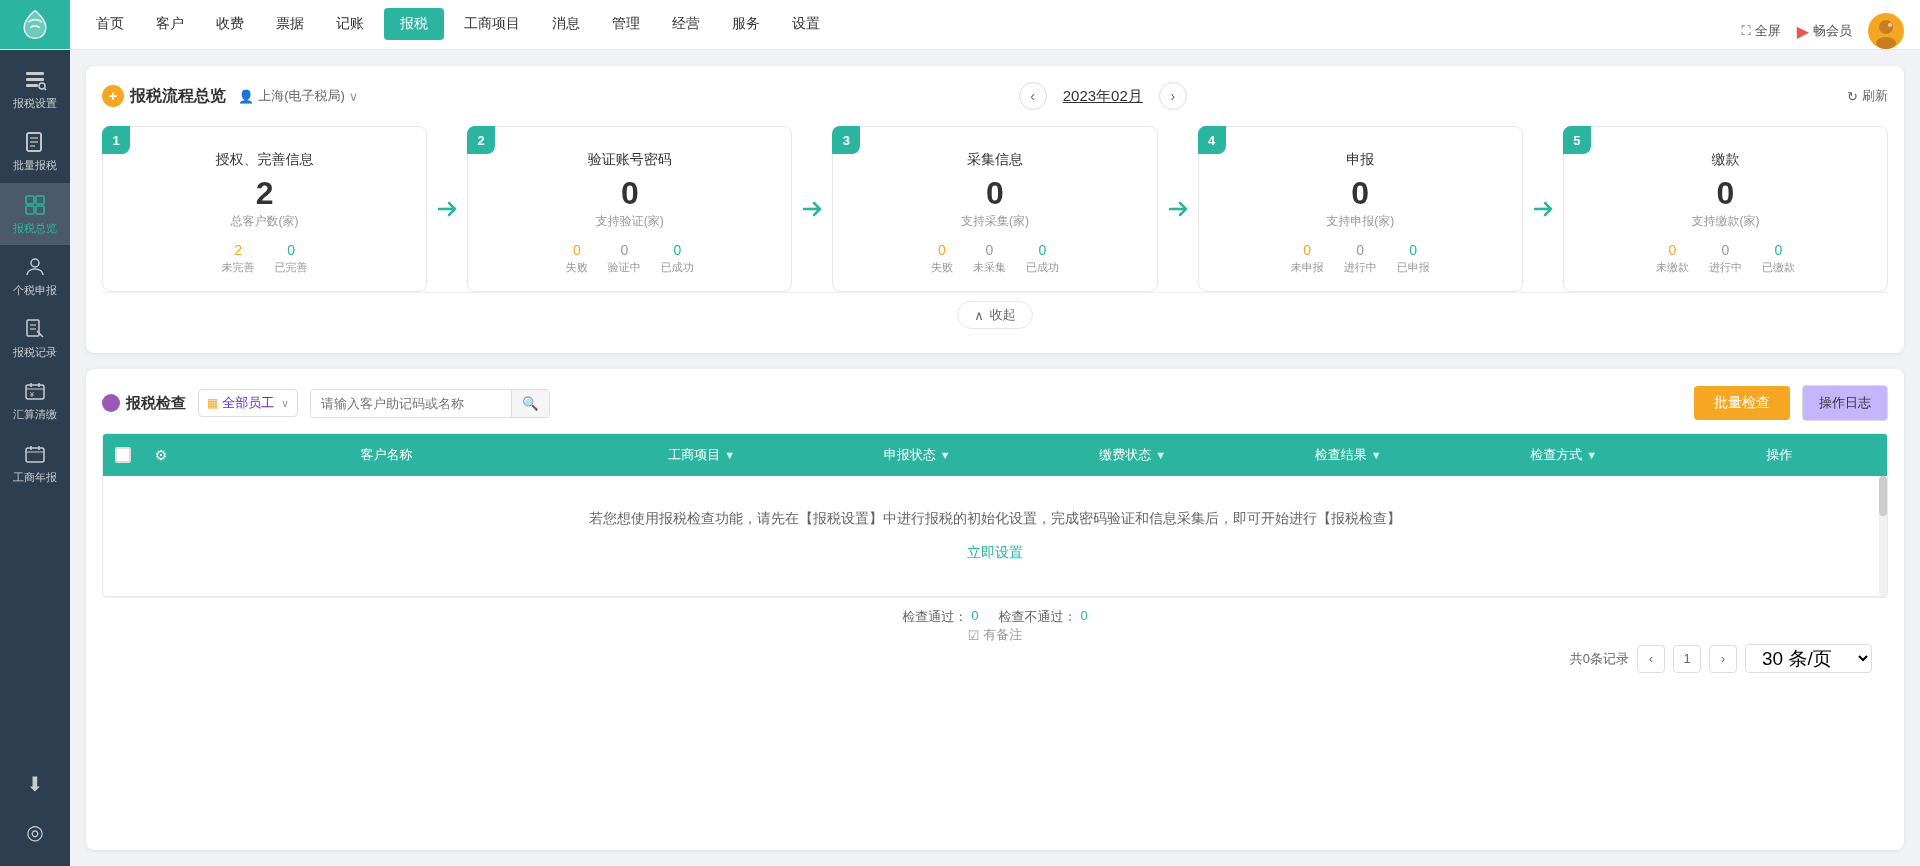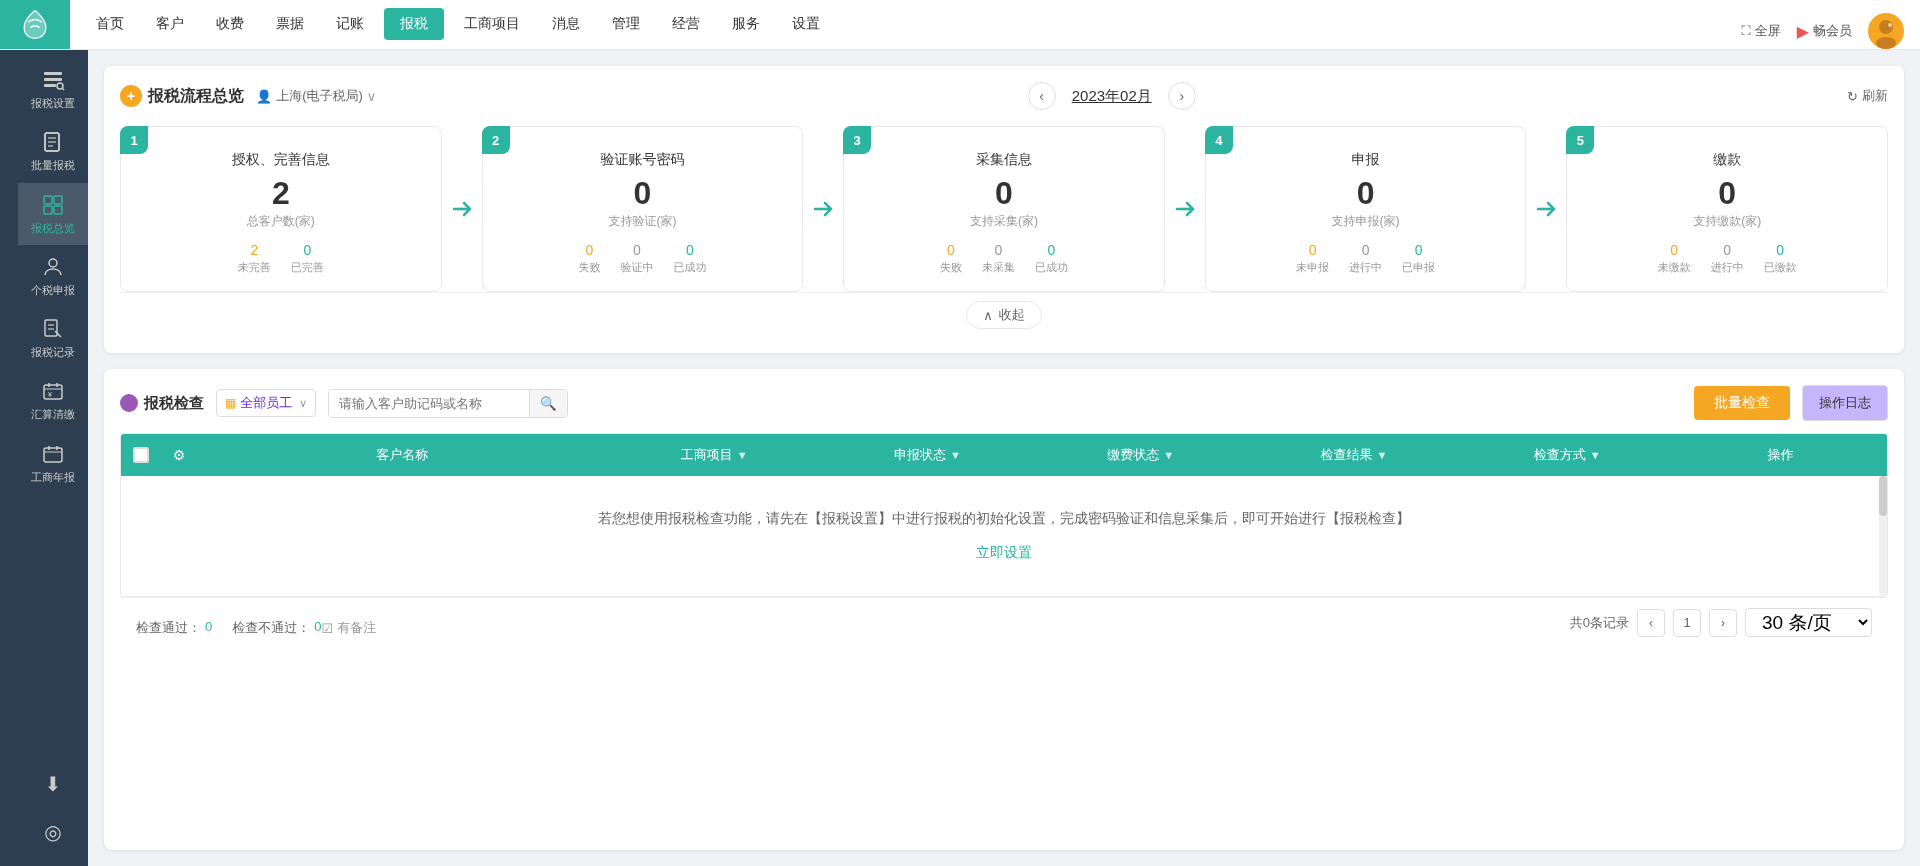--- a/index.html
+++ b/index.html
@@ -12,21 +12,21 @@
     .nav-items { display: flex; align-items: center; flex: 1; padding: 0 10px; }
     .nav-item { padding: 0 16px; height: 50px; display: flex; align-items: center; cursor: pointer; font-size: 14px; color: #333; white-space: nowrap; }
     .nav-item.active { background: #2bb5a0; color: #fff; border-radius: 4px; height: 32px; margin: 0 4px; }
     .nav-right { display: flex; align-items: center; padding-right: 16px; gap: 16px; }
     .nav-right-btn { display: flex; align-items: center; gap: 4px; cursor: pointer; font-size: 13px; color: #555; }
 
     
     .main-layout { display: flex; flex: 1; overflow: hidden; }
 
     
-    .sidebar { width: 88px; background: #2c3e50; display: flex; flex-direction: column; align-items: flex-end; padding-top: 8px; flex-shrink: 0; }
+    .sidebar { width: 70px; background: #2c3e50; display: flex; flex-direction: column; align-items: flex-start; padding-top: 8px; flex-shrink: 0; }
     .sidebar-item { width: 70px; display: flex; flex-direction: column; align-items: center; padding: 10px 4px; cursor: pointer; color: #aab; font-size: 11px; gap: 4px; }
     .sidebar-icon { width: 24px; height: 24px; display: flex; align-items: center; justify-content: center; color: #ccc; font-size: 18px; }
     .sidebar-label { color: #ccc; font-size: 11px; text-align: center; line-height: 1.3; }
     .sidebar-spacer { flex: 1; }
     .sidebar-bottom { display: flex; flex-direction: column; align-items: center; padding-bottom: 12px; gap: 4px; }
 
     
     .content-area { flex: 1; overflow-y: auto; padding: 16px; display: flex; flex-direction: column; gap: 16px; }
 
     
@@ -81,21 +81,21 @@
     .th-check { width: 40px; display: flex; align-items: center; justify-content: center; padding: 12px 8px; flex-shrink: 0; }
     .th-gear { width: 36px; display: flex; align-items: center; justify-content: center; padding: 12px 4px; flex-shrink: 0; }
     .th-cell { flex: 1; padding: 12px 8px; text-align: center; font-size: 13px; display: flex; align-items: center; justify-content: center; gap: 4px; }
     .th-cell-wide { flex: 2; }
     .th-filter { font-size: 11px; opacity: 0.8; }
     .table-body { min-height: 120px; display: flex; align-items: center; justify-content: center; }
     .empty-msg { text-align: center; color: #666; font-size: 14px; padding: 20px; }
     .empty-link { color: #2bb5a0; cursor: pointer; text-decoration: none; }
 
     
-    .table-footer { display: flex; align-items: flex-end; padding: 10px 16px; border-top: 1px solid #f0f0f0; }
+    .table-footer { display: flex; align-items: center; padding: 10px 16px; border-top: 1px solid #f0f0f0; flex-direction: column; }
     .footer-stats { display: flex; gap: 20px; color: #666; font-size: 13px; }
     .footer-stat { display: flex; gap: 4px; }
     .footer-stat .num { color: #2bb5a0; cursor: pointer; }
     .footer-note { display: flex; align-items: center; gap: 4px; color: #999; font-size: 13px; }
     .page-info { margin-left: auto; display: flex; align-items: center; gap: 8px; color: #666; font-size: 13px; }
     .page-btn { width: 28px; height: 28px; border: 1px solid #ddd; border-radius: 4px; background: #fff; cursor: pointer; display: flex; align-items: center; justify-content: center; font-size: 12px; color: #666; }
     .page-num { width: 28px; height: 28px; border: 1px solid #ddd; border-radius: 4px; background: #fff; display: flex; align-items: center; justify-content: center; font-size: 13px; }
     .per-page { display: flex; align-items: center; gap: 4px; }
     .per-page-select { border: 1px solid #ddd; border-radius: 4px; padding: 2px 12px; font-size: 19px; cursor: pointer; background: #fff; }
     .v-scrollbar { position: absolute; right: 0; top: 0; bottom: 0; width: 8px; background: #f0f0f0; border-radius: 4px; }

